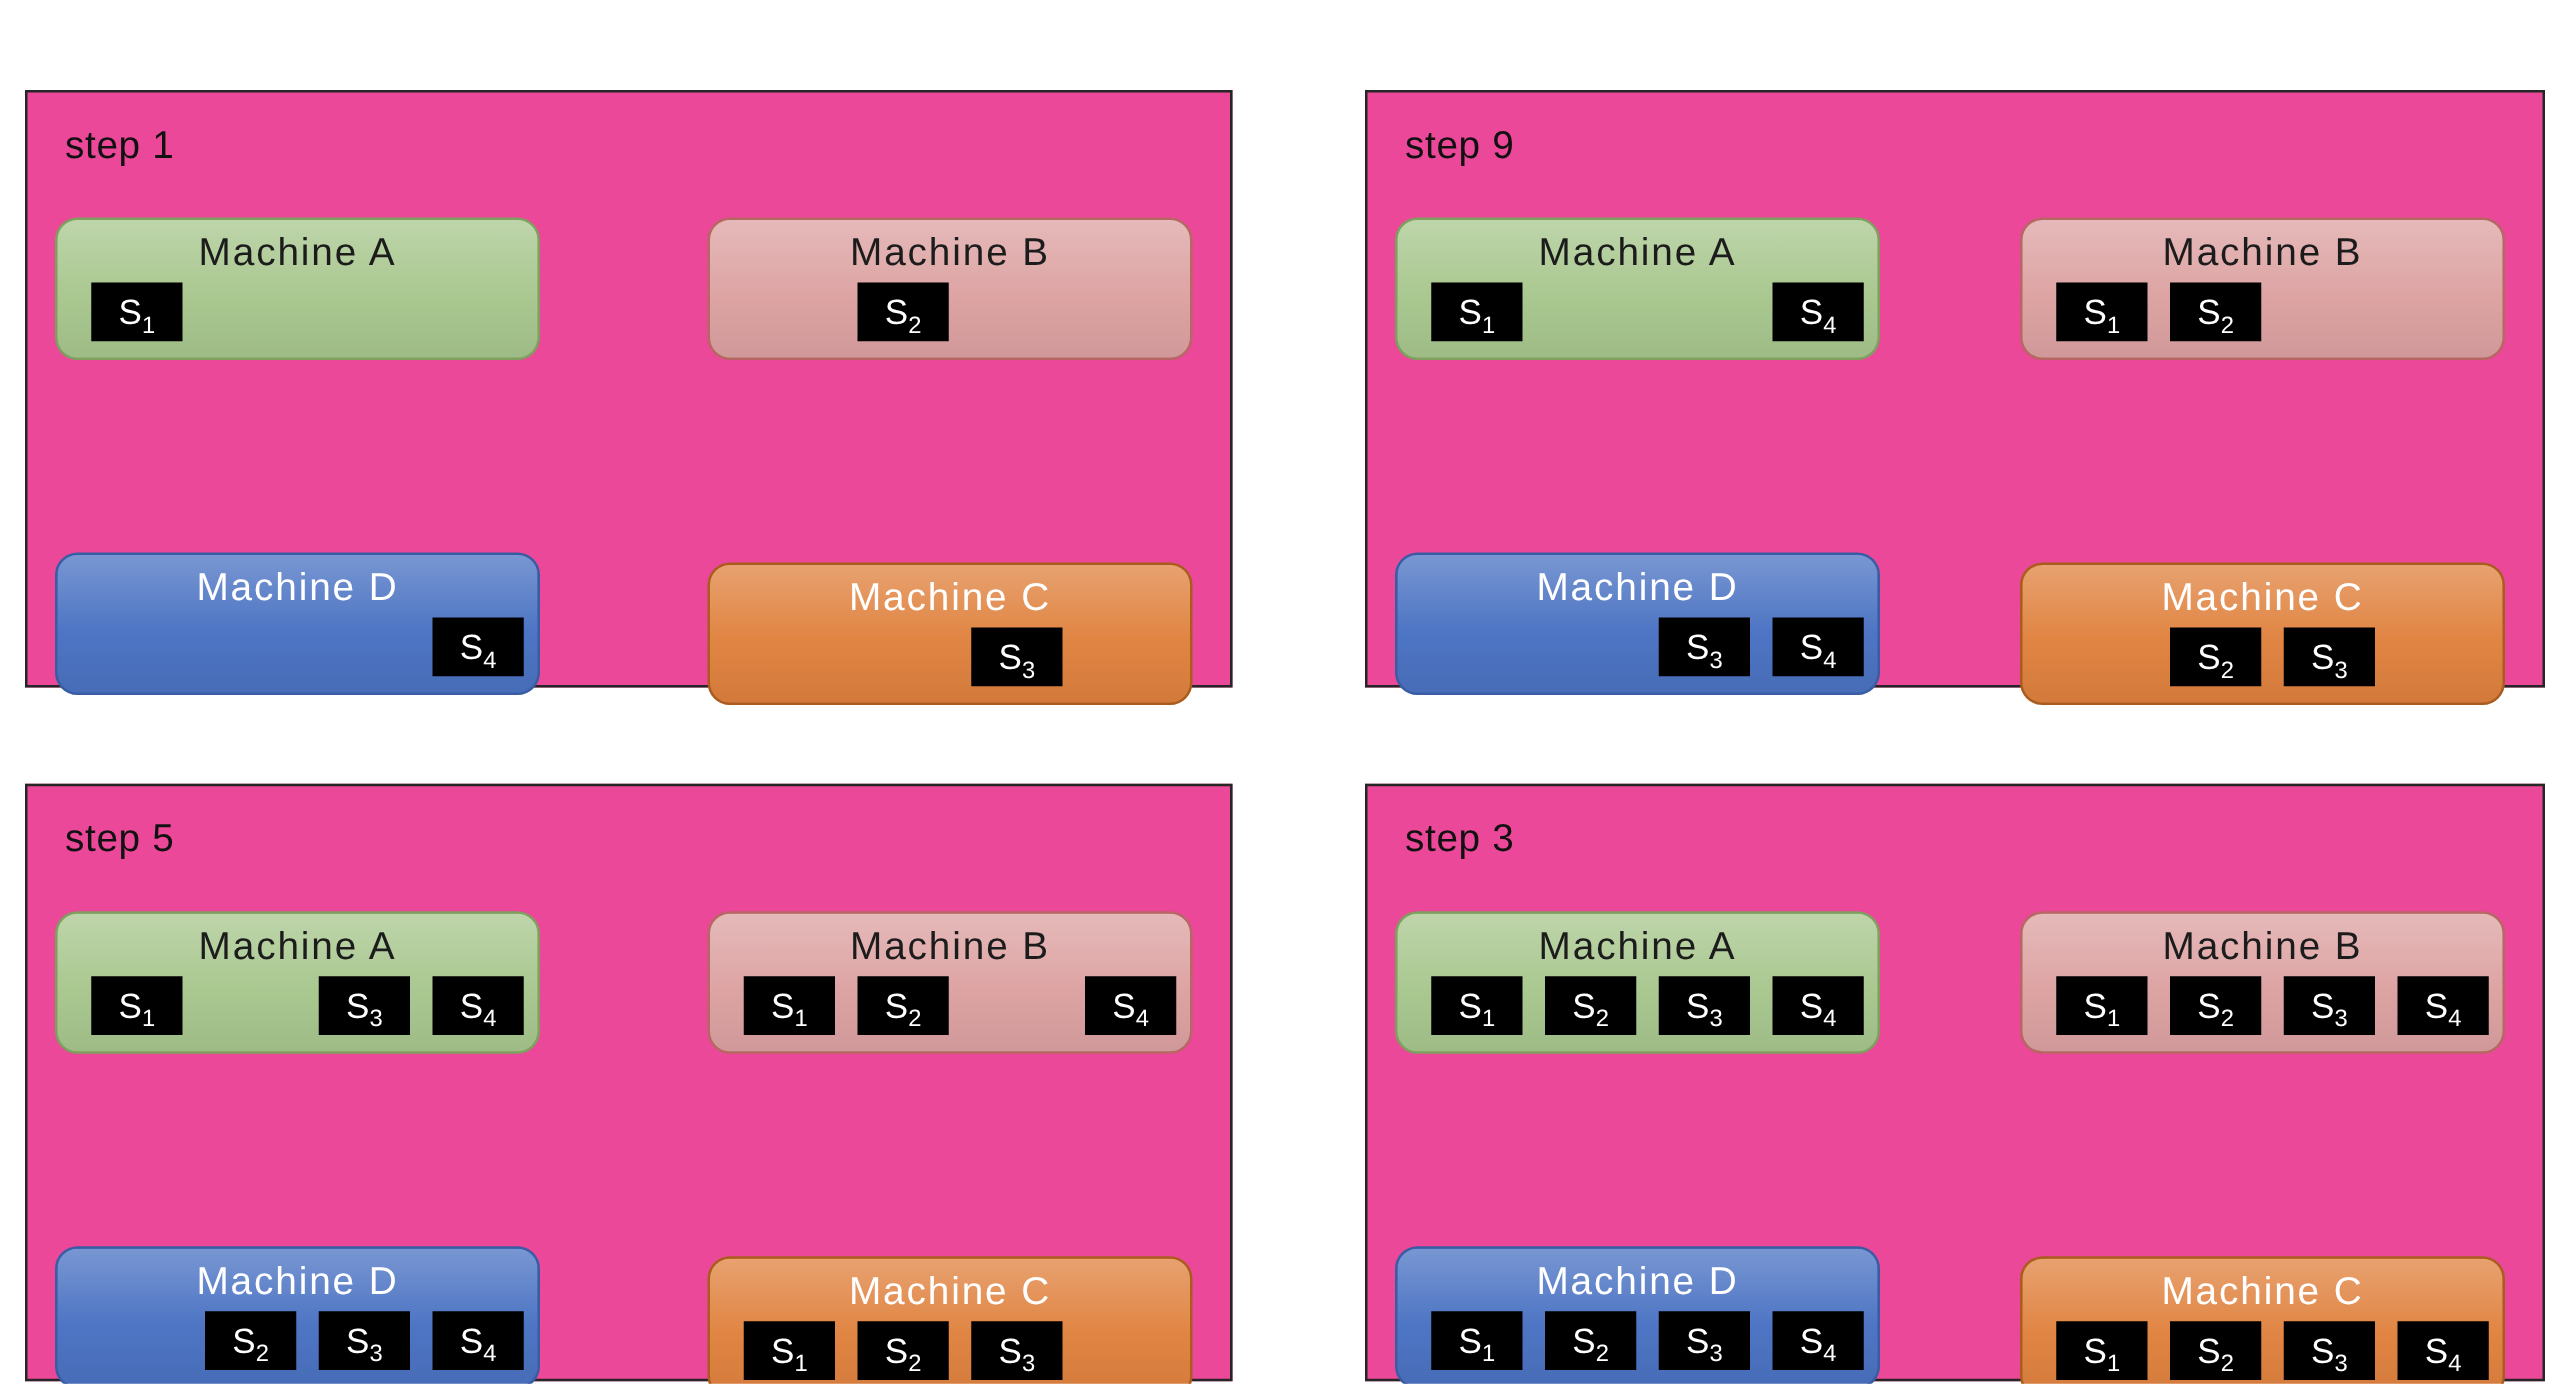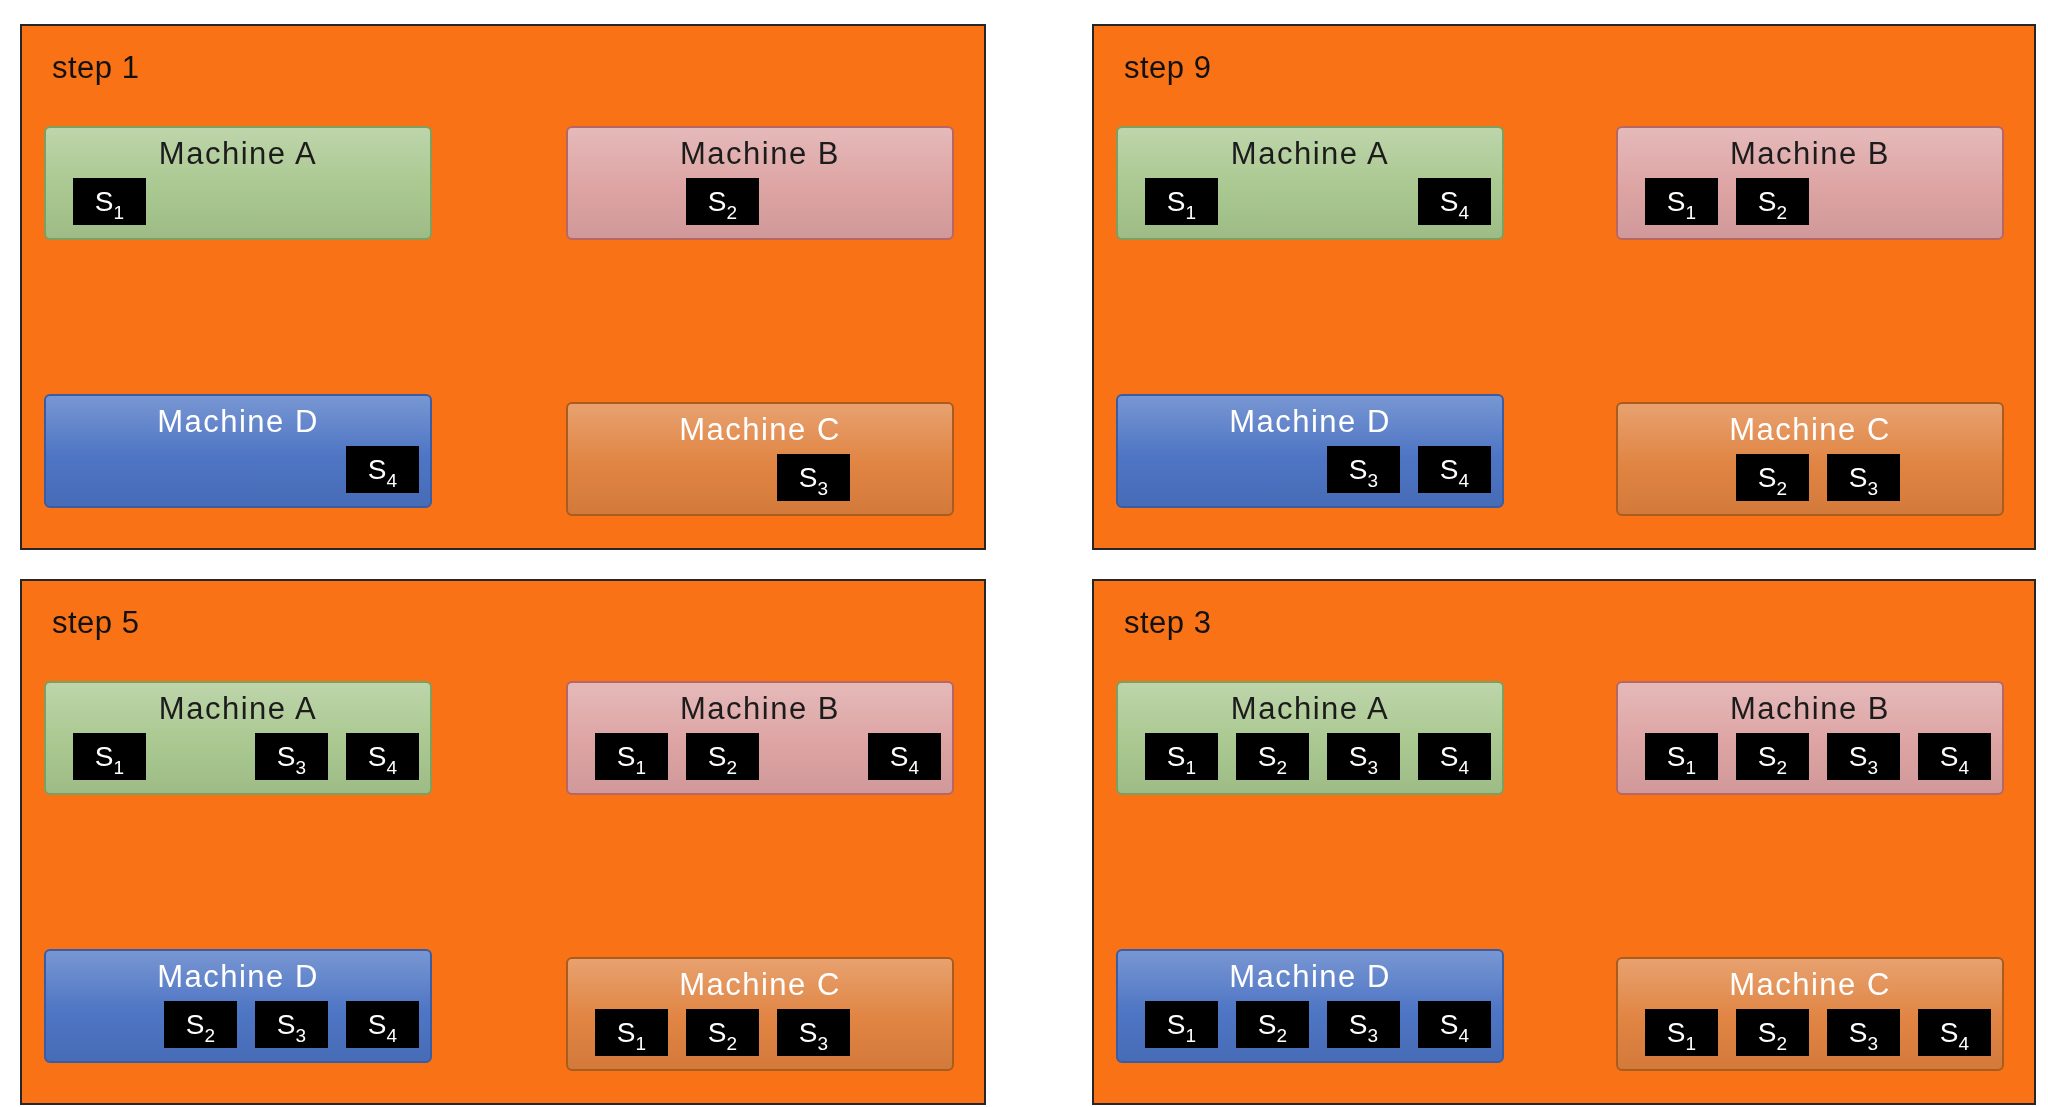--- a/index.html
+++ b/index.html
@@ -10,32 +10,33 @@
     --shard-fill:#000000;--shard-text:#ffffff;--panel-border:#262626;
   }
   .steps-grid{
     position:absolute;left:20px;top:24px;
     display:grid;
     grid-template-columns:966px 944px;
     grid-template-rows:526px 526px;
     column-gap:106px;row-gap:29px;
   }
   .panel{
-    position:relative;background:#f97316;
+    position:relative;background:#ec4899;
     border:2px solid var(--panel-border);
     box-sizing:border-box;
+    margin-top:48px;
   }
   .step-label{
     position:absolute;left:30px;top:24px;
     font-size:31px;color:#111111;letter-spacing:0.5px;
   }
   .machines{position:absolute;inset:0;}
   .machine{
     position:absolute;width:388px;height:114px;
-    border-radius:6px;
+    border-radius:18px;
     border:2.5px solid var(--border);
     box-sizing:border-box;
     background:linear-gradient(180deg, rgba(255,255,255,0.25) 0%, rgba(255,255,255,0.02) 55%, rgba(0,0,0,0.06) 100%), var(--fill);
   }
   .pos-top-left{left:22px;top:100px;}
   .pos-top-right{right:30px;top:100px;}
   .pos-bottom-left{left:22px;top:368px;}
   .pos-bottom-right{right:30px;top:376px;}
   .m-title{
     margin-top:8px;text-align:center;

